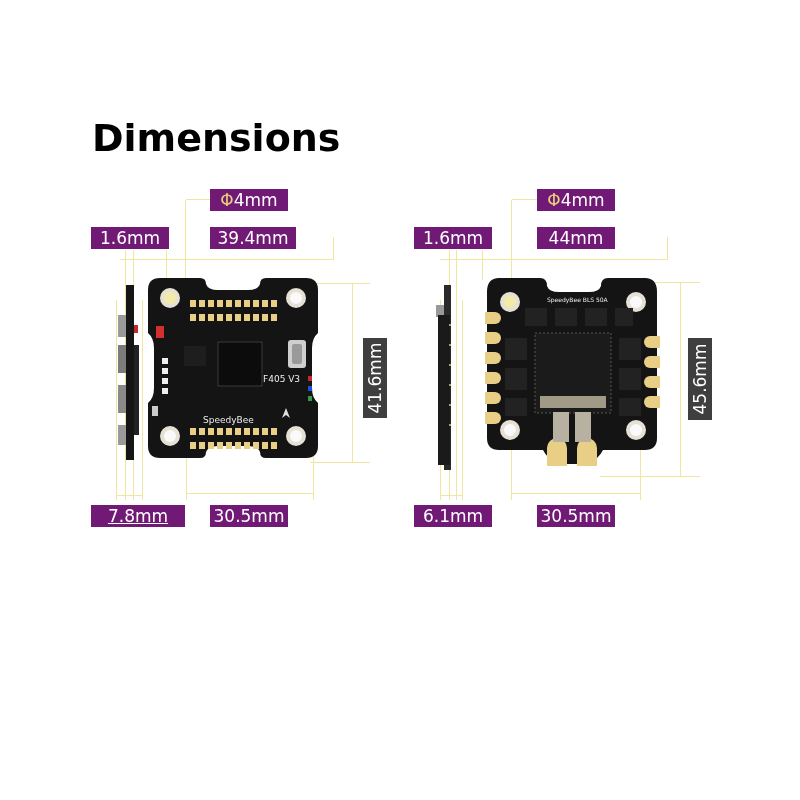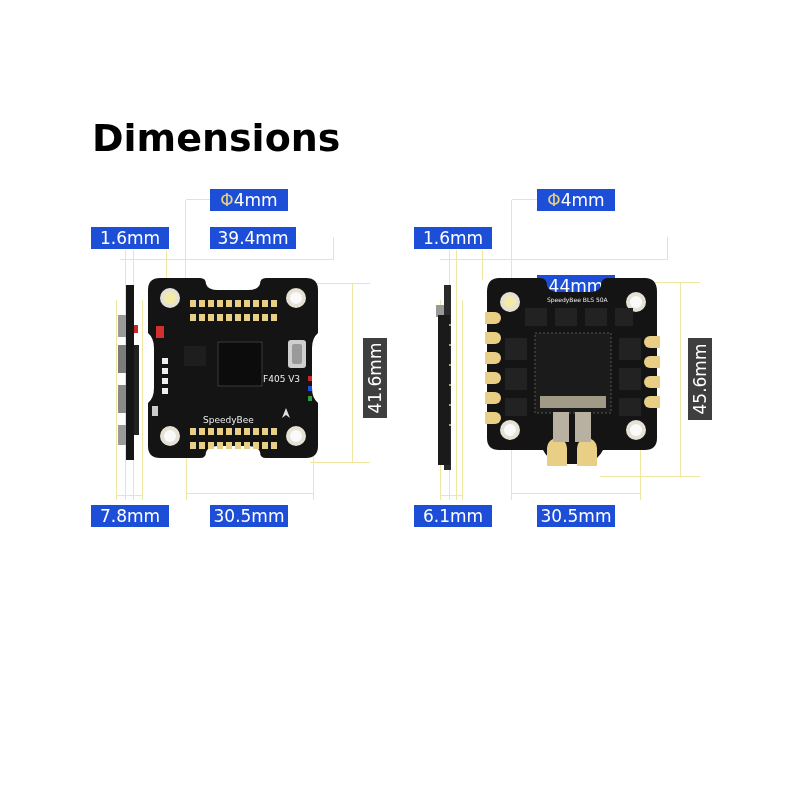--- a/index.html
+++ b/index.html
@@ -1,18 +1,18 @@
 <!DOCTYPE html>
 <html><head>
 <meta charset="utf-8">
 <style>
   html, body { margin:0; padding:0; background:#ffffff; }
   body { width:800px; height:800px; position:relative; overflow:hidden; font-family:"DejaVu Sans", sans-serif; }
   .title { position:absolute; left:92px; top:116px; font-size:38px; font-weight:bold; color:#000000; letter-spacing:0px; font-family:"DejaVu Sans", sans-serif; }
-  .label { position:absolute; background:#1d4ed8; color:#fff; font-size:17px; line-height:22px; height:22px; text-align:center; font-family:"DejaVu Sans", sans-serif; }
+  .label { position:absolute; background:#701a75; color:#fff; font-size:17px; line-height:22px; height:22px; text-align:center; font-family:"DejaVu Sans", sans-serif; }
   .label .phi { color:#e8d27a; }
   .vlabel { position:absolute; background:#3f3f3f; color:#fff; font-size:17px; width:24px; text-align:center; }
   .vlabel span { display:inline-block; transform:rotate(-90deg); white-space:nowrap; transform-origin:center; position:absolute; left:50%; top:50%; translate:-50% -50%; }
   .ln { position:absolute; background:#efe7a0; }
   .board { position:absolute; }
   svg { position:absolute; left:0; top:0; }
 </style>
 </head>
 <body>
 
@@ -59,31 +59,31 @@
   <div class="ln" style="left:680px;top:282px;width:1px;height:195px;"></div>
   <div class="ln" style="left:640px;top:282px;width:60px;height:1px;"></div>
   <div class="ln" style="left:600px;top:476px;width:100px;height:1px;"></div>
 </div>
 
 <div class="label" style="left:210px;top:189px;width:78px;">
   <span class="phi">Φ</span><span>4mm</span>
 </div>
 <div class="label" style="left:91px;top:227px;width:78px;">1.6mm</div>
 <div class="label" style="left:210px;top:227px;width:86px;">39.4mm</div>
-<div class="label" style="left:91px;top:505px;width:78px;">7.8mm</div>
+<div class="label" style="left:91px;top:505px;width:94px;text-decoration:underline;">7.8mm</div>
 <div class="label" style="left:210px;top:505px;width:78px;">30.5mm</div>
 <div class="vlabel" style="left:363px;top:338px;height:80px;">
   <span>41.6mm</span>
 </div>
 
 <div class="label" style="left:537px;top:189px;width:78px;">
   <span class="phi">Φ</span><span>4mm</span>
 </div>
 <div class="label" style="left:414px;top:227px;width:78px;">1.6mm</div>
-<div class="label" style="left:537px;top:227px;width:78px;margin-top:48px;">44mm</div>
+<div class="label" style="left:537px;top:227px;width:78px;">44mm</div>
 <div class="label" style="left:414px;top:505px;width:78px;">6.1mm</div>
 <div class="label" style="left:537px;top:505px;width:78px;">30.5mm</div>
 <div class="vlabel" style="left:688px;top:338px;height:82px;">
   <span>45.6mm</span>
 </div>
 
 <div class="board" style="left:110px;top:285px;width:40px;height:180px;">
   <svg width="40" height="180" viewBox="0 0 40 180">
     <rect x="16" y="0" width="8" height="175" fill="#151515"></rect>
     <rect x="8" y="30" width="8" height="22" fill="#9a9a9a"></rect>

